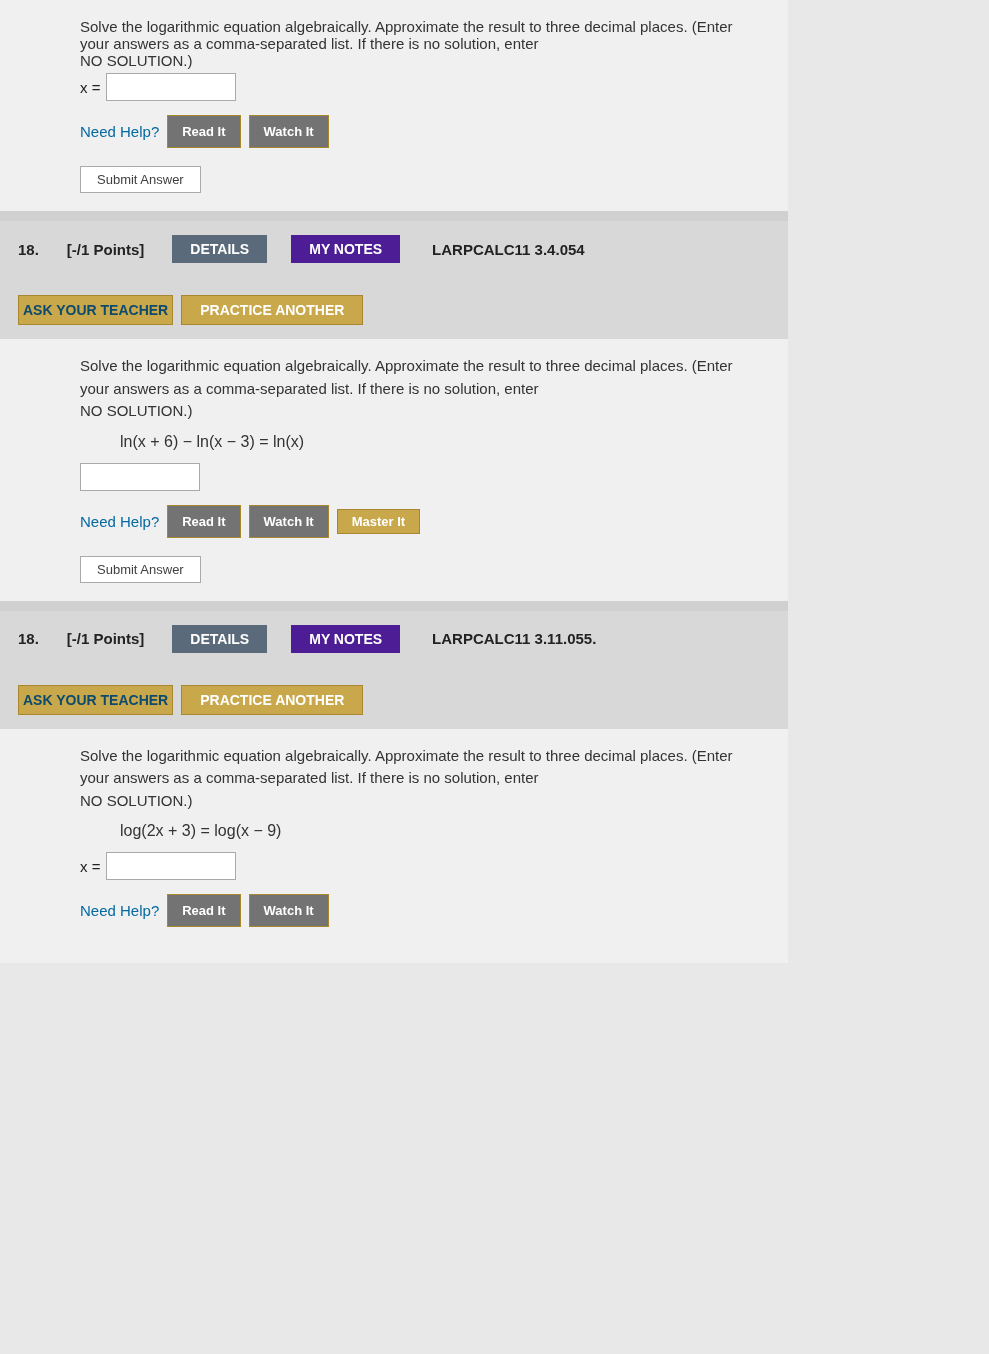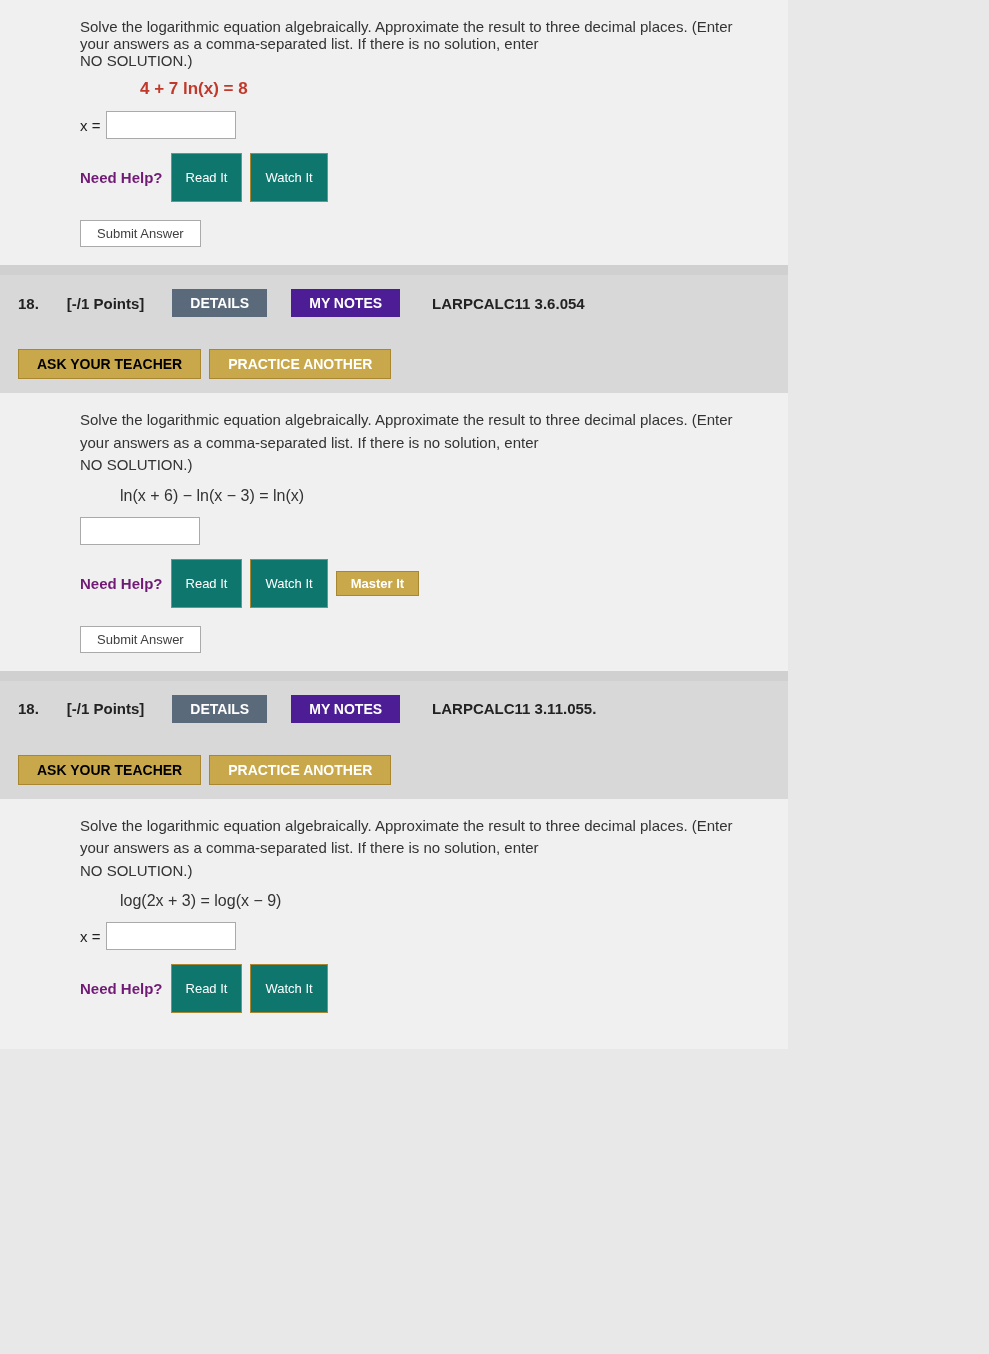--- a/index.html
+++ b/index.html
@@ -47,32 +47,32 @@
       font-size: 14px;
       padding: 2px 6px;
     }
     .need-help-row {
       display: flex;
       align-items: center;
       gap: 8px;
       margin-bottom: 18px;
     }
     .need-help-label {
-      color: #701a75;
-      font-weight: bold;
+      color: #0369a1;
+      font-weight: normal;
       font-size: 15px;
     }
     .help-btn {
-      background: #0f766e;
-      color: white;
-      border: 1px solid #a88730;
-      padding: 16px 14px;
+      background: #737373;
+      color: white;
+      border: 1px solid #a88730;
+      padding: 8px 14px;
       font-size: 13px;
       cursor: pointer;
-      font-weight: normal;
+      font-weight: bold;
     }
     .submit-answer-btn {
       background: white;
       border: 1px solid #aaa;
       padding: 5px 16px;
       font-size: 13px;
       cursor: pointer;
       color: #404040;
     }
 
@@ -110,23 +110,23 @@
       cursor: pointer;
     }
     .problem-id {
       font-size: 15px;
       font-weight: bold;
       color: #222;
       margin-left: 8px;
     }
     .ask-teacher-btn {
       background: #c8a84b;
-      color: #000000;
-      border: 1px solid #a88730;
-      padding: 6px 18px;
+      color: #0c4a6e;
+      border: 1px solid #a88730;
+      padding: 6px 4px;
       font-size: 14px;
       font-weight: bold;
       cursor: pointer;
     }
     .practice-another-btn {
       background: #c8a84b;
       color: white;
       border: 1px solid #a88730;
       padding: 6px 18px;
       font-size: 14px;
@@ -175,21 +175,20 @@
 </head>
 <body>
 
 <div class="page-wrapper">
 
   <div class="top-section">
     <div class="problem-header-text">
       <span>Solve the logarithmic equation algebraically. Approximate the result to three decimal places. (Enter your answers as a comma-separated list. If there is no solution, enter</span><br>
       <span>NO SOLUTION.)</span>
     </div>
-    <div class="equation-line">4 + 7 ln(x) = 8</div>
     <div class="x-equals-row">
       <span class="x-label">x =</span>
       <input class="answer-input" type="text" style="">
     </div>
     <div class="need-help-row">
       <span class="need-help-label">Need Help?</span>
       <button class="help-btn">Read It</button>
       <button class="help-btn">Watch It</button>
     </div>
     <div>
@@ -197,21 +196,21 @@
     </div>
   </div>
 
   <div class="divider"></div>
 
   <div class="problem-row">
     <span class="problem-number">18.</span>
     <span class="problem-number">[-/1 Points]</span>
     <button class="details-btn">DETAILS</button>
     <button class="my-notes-btn">MY NOTES</button>
-    <span class="problem-id">LARPCALC11 3.6.054</span>
+    <span class="problem-id">LARPCALC11 3.4.054</span>
     <div class="second-row">
       <button class="ask-teacher-btn">ASK YOUR TEACHER</button>
       <button class="practice-another-btn">PRACTICE ANOTHER</button>
     </div>
   </div>
 
   <div class="problem-content">
     <div class="problem-text">
       <span>Solve the logarithmic equation algebraically. Approximate the result to three decimal places. (Enter your answers as a comma-separated list. If there is no solution, enter</span><br>
       <span>NO SOLUTION.)</span>

